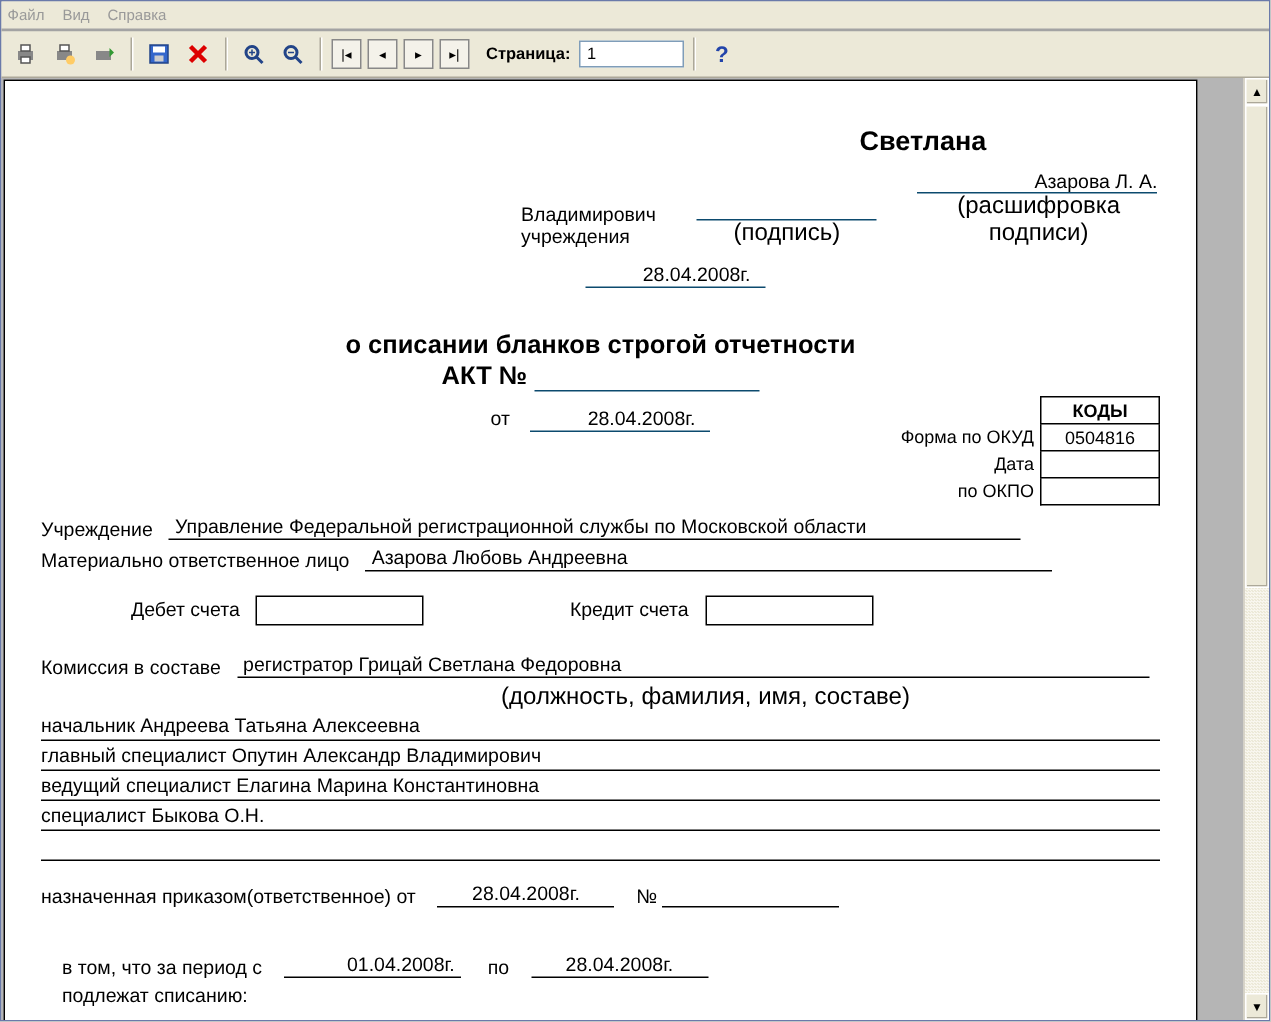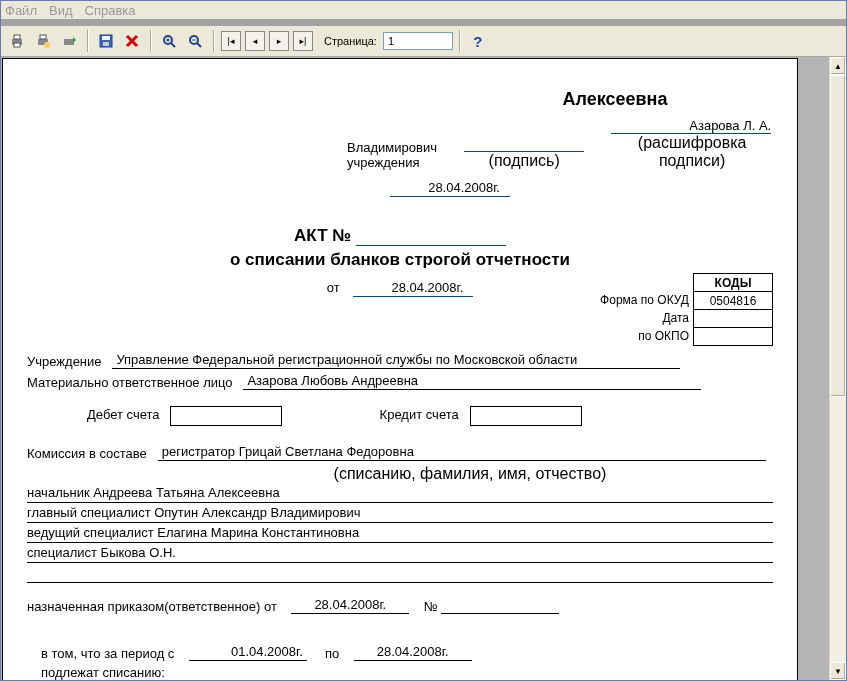--- a/index.html
+++ b/index.html
@@ -17,26 +17,26 @@
     box-sizing: border-box;
     background: #ece9d8;
     display: flex;
     flex-direction: column;
     position: relative;
   }
   
   .menubar {
     height: 18px;
     background: #ece9d8;
-    border-bottom: 7px solid #a3a3a3;
+    border-bottom: 2px solid #a3a3a3;
     display: flex;
     align-items: center;
     padding: 0 4px;
     color: #999;
-    font-size: 13px;
+    font-size: 10px;
   }
   .menubar span {
     margin-right: 12px;
     cursor: default;
   }
   
   .toolbar {
     height: 30px;
     background: #ece9d8;
     border-bottom: 1px solid #aca899;
@@ -69,20 +69,21 @@
     background: #f4f2ea;
     display: flex;
     align-items: center;
     justify-content: center;
     margin: 0 1px;
     cursor: pointer;
     font-size: 9px;
   }
   .page-label {
     margin: 0 4px 0 8px;
+    font-weight: bold;
   }
   .page-input {
     width: 60px;
     height: 16px;
     border: 1px solid #7f9db9;
     background: #fff;
     font-size: 11px;
     padding: 0 4px;
   }
   
@@ -292,45 +293,45 @@
     <div class="tb-btn">
       <span style="color:#24a;font-weight:bold;font-size:15px;">?</span>
     </div>
   </div>
 
   <div class="doc-area">
     <div class="page-wrap">
       <div class="page">
 
         <div class="approve-block">
-          <div class="approve-title">Алексеевна</div>
+          <div class="approve-title">Светлана</div>
           <div class="flexrow">
             <div style="width:110px;">Владимирович учреждения</div>
             <div style="width:20px;"></div>
             <div>
               <div class="ul" style="width:120px;">&nbsp;</div>
               <div class="subcap">(подпись)</div>
             </div>
             <div style="width:30px;"></div>
             <div>
               <div class="ul" style="width:160px;">Азарова Л. А.</div>
               <div class="subcap">(расшифровка подписи)</div>
             </div>
           </div>
           <div style="text-align:center;margin-top:10px;margin-left:-220px;">
             <span class="ul" style="min-width:100px;padding:0 10px 1px 10px;">28.04.2008г.</span>
           </div>
         </div>
 
         <div style="margin-top:28px;">
+          <div class="act-title" style="margin-top:4px;">о списании бланков строгой отчетности</div>
           <div class="act-title">
             <span>АКТ №</span>
             <span class="ul" style="width:150px;vertical-align:bottom;">&nbsp;</span>
           </div>
-          <div class="act-title" style="margin-top:4px;">о списании бланков строгой отчетности</div>
           <div class="center" style="margin-top:10px;">
             <span>от</span>
             <span class="ul" style="min-width:100px;padding:0 10px 1px 10px;margin-left:10px;">28.04.2008г.</span>
           </div>
         </div>
 
         <div style="margin-top:-24px;">
           <table class="codes-table">
             <tbody>
                 <tr>
@@ -369,21 +370,21 @@
           &nbsp;&nbsp;<span class="boxinput"></span>
           <span style="display:inline-block;width:90px;"></span>
           <span>Кредит счета</span>
           &nbsp;&nbsp;<span class="boxinput"></span>
         </div>
 
         <div class="row" style="margin-top:18px;">
           <span>Комиссия в составе</span>&nbsp;&nbsp;
           <span class="field-line" style="width:600px;">регистратор  Грицай Светлана Федоровна</span>
         </div>
-        <div class="subcap" style="margin-left:140px;">(списанию, фамилия, имя, отчество)</div>
+        <div class="subcap" style="margin-left:140px;">(должность, фамилия, имя, составе)</div>
 
         <div class="longline">начальник  Андреева Татьяна Алексеевна</div>
         <div class="longline">главный специалист  Опутин Александр Владимирович</div>
         <div class="longline">ведущий специалист  Елагина Марина Константиновна</div>
         <div class="longline">специалист  Быкова О.Н.</div>
         <div class="longline">&nbsp;</div>
 
         <div class="row" style="margin-top:14px;display:flex;align-items:flex-start;">
           <div style="flex:1;">
             <span>назначенная приказом(ответственное) от</span>

